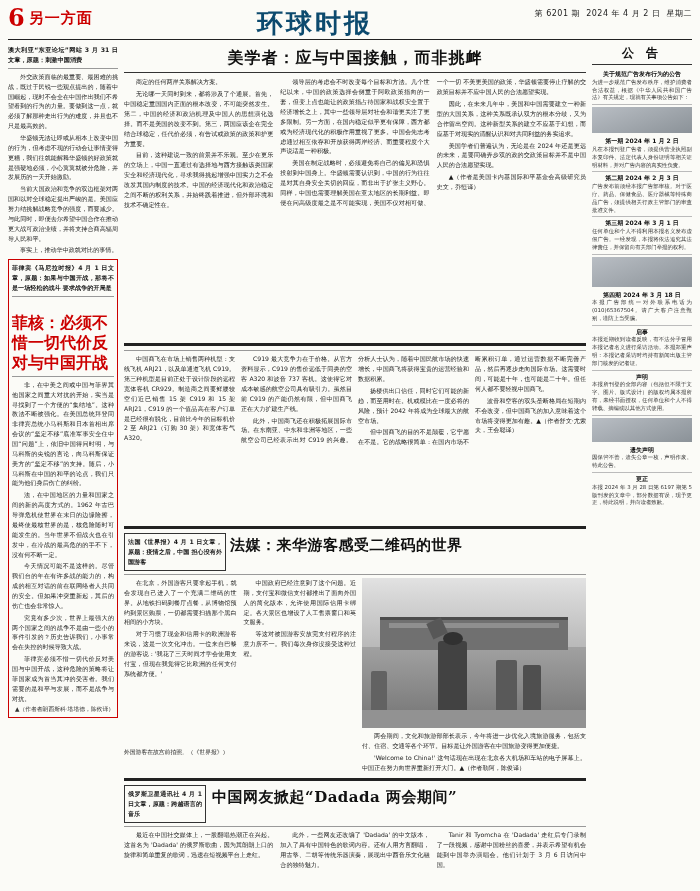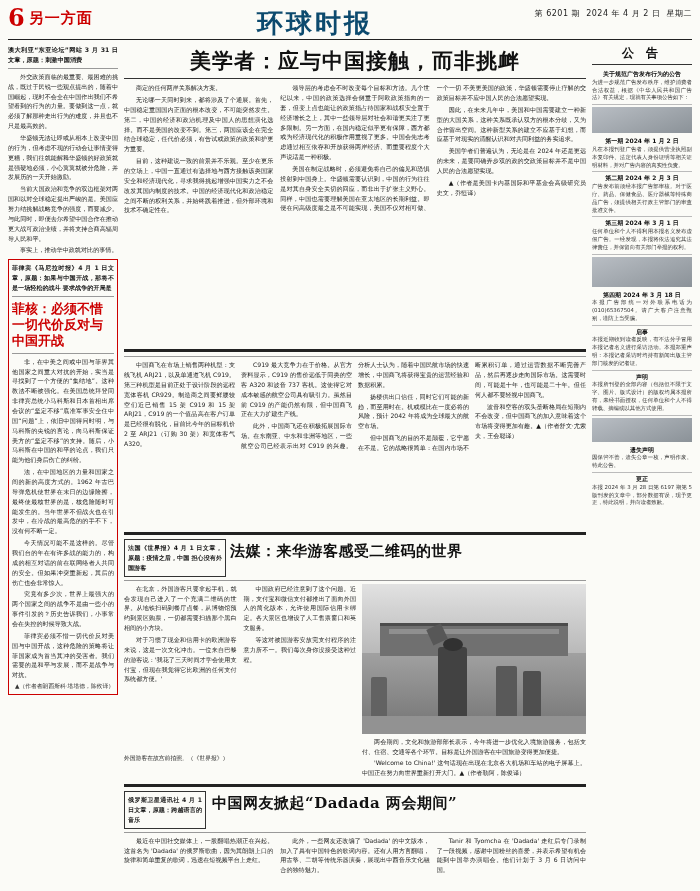--- a/index.html
+++ b/index.html
@@ -39,35 +39,35 @@
   .cols2 { column-count:2; column-gap:7px; }
   .cols3 { column-count:3; column-gap:7px; }
   .cols4 { column-count:4; column-gap:6px; }
 
   .rule { border-top:1px solid #333; margin:4px 0; }
   .rule-thin { border-top:1px solid #999; margin:3px 0; }
 
   
   h1.head {
     font-family:"DejaVu Serif","Liberation Serif",serif;
-    font-size:21px; font-weight:bold; margin:4px 0 5px 0; letter-spacing:1px;
+    font-size:16px; font-weight:bold; margin:4px 0 5px 0; letter-spacing:1px;
     text-align:center; line-height:1.15;
   }
   h2.head {
     font-family:"DejaVu Serif","Liberation Serif",serif;
     font-size:15px; font-weight:bold; margin:3px 0 4px 0; letter-spacing:.5px;
     line-height:1.2;
   }
   .kicker { font-size:6.2px; line-height:1.6; font-weight:bold; }
 
   
   .boxed { border:1px solid #c00; padding:3px; }
   .redhead {
     font-family:"DejaVu Serif","Liberation Serif",serif;
-    font-size:13px; font-weight:bold; color:#c00; line-height:1.25; margin:4px 0 3px 0;
+    font-size:16px; font-weight:bold; color:#c00; line-height:1.25; margin:16px 0 3px 0;
   }
   .byline { text-align:right; font-size:5.8px; color:#333; }
 
   
   .photo {
     background:linear-gradient(180deg,#c9cdd2 0%,#9aa2a9 45%,#7d858d 100%);
     position:relative; overflow:hidden;
   }
   .photo.bw { filter:grayscale(1); }
   .cap { font-size:5.8px; line-height:1.5; color:#222; margin-top:2px; }

